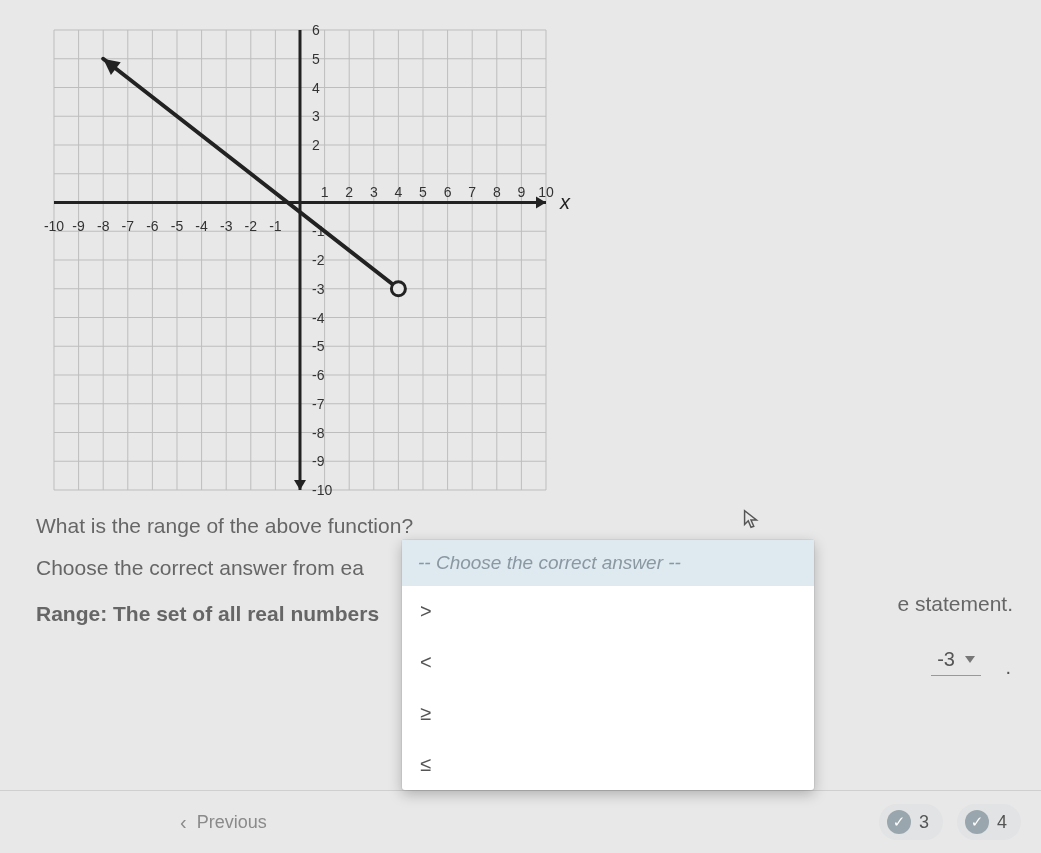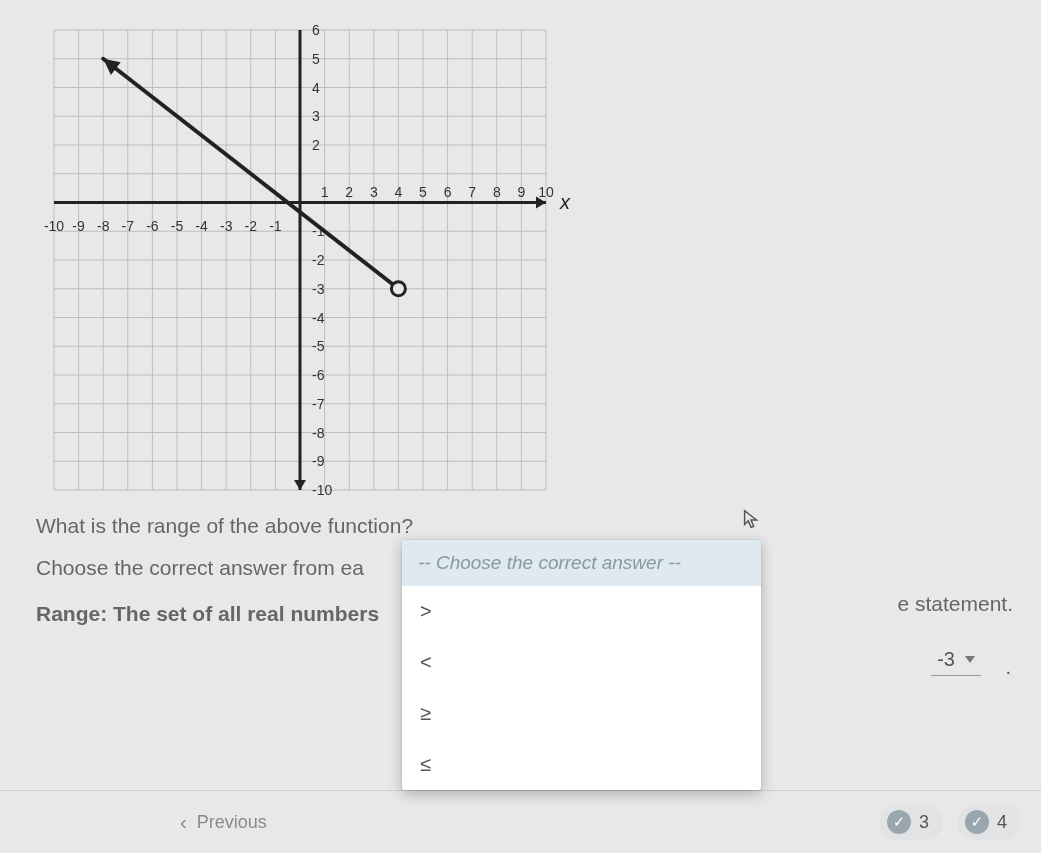--- a/index.html
+++ b/index.html
@@ -63,21 +63,21 @@
     position: absolute;
     right: 30px;
     top: 656px;
     color: #555;
     font-size: 20px;
   }
   .dropdown-panel {
     position: absolute;
     left: 402px;
     top: 540px;
-    width: 359px;
+    width: 412px;
     background: #fff;
     box-shadow: 0 4px 14px rgba(0,0,0,.25), 0 0 0 1px rgba(0,0,0,.05);
     border-radius: 3px;
     z-index: 50;
   }
   .dropdown-header {
     background: #dfe9f0;
     color: #8a98a2;
     font-style: italic;
     font-size: 19px;

